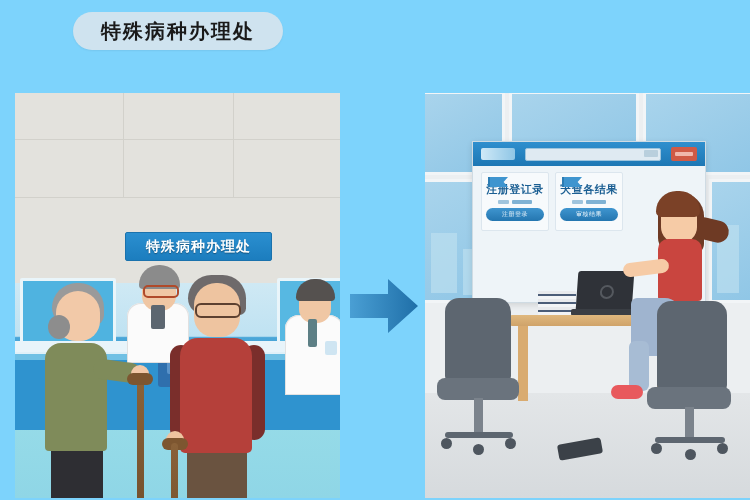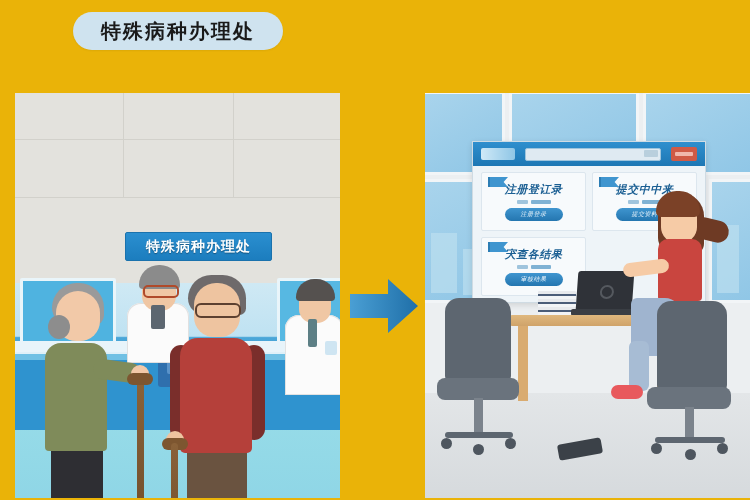--- a/index.html
+++ b/index.html
@@ -1,21 +1,21 @@
 <!DOCTYPE html>
 <html><head>
 <meta charset="utf-8">
 <style>
   html,body{margin:0;padding:0;}
   body{
     width:750px;height:500px;overflow:hidden;
     background:#ededed;
     font-family:"DejaVu Sans","Liberation Sans",sans-serif;
   }
-  .stage{position:relative;width:750px;height:500px;background:#eab308;}
+  .stage{position:relative;width:750px;height:500px;background:#7dd3fc;}
 
   
   .pill{
     position:absolute;top:12px;height:38px;
     border-radius:19px;background:#cfe3ef;
     display:flex;align-items:center;justify-content:center;
     color:#1a1a1a;font-weight:bold;font-size:20px;letter-spacing:2px;
     box-shadow:0 1px 2px rgba(0,0,0,.06);
   }
   #pill-left{left:73px;width:210px;}
@@ -113,21 +113,21 @@
        background:linear-gradient(#2f8fce,#1d77b4);display:flex;align-items:center;}
   #screen-logo{width:34px;height:12px;margin-left:8px;
        background:linear-gradient(90deg,#cfe9f7,#8fc6e6);border-radius:2px;}
   #screen-search{flex:1;height:11px;margin:0 10px;background:#dfeaf2;
        border-radius:2px;border:1px solid #9dc4dd;position:relative;}
   #screen-search:after{content:"";position:absolute;right:2px;top:1px;width:14px;height:7px;background:#b9cfdd;border-radius:1px;}
   #screen-btn{width:26px;height:14px;margin-right:8px;background:#d05a46;border-radius:2px;position:relative;}
   #screen-btn:after{content:"";position:absolute;left:4px;top:5px;width:18px;height:4px;background:#f0b7ac;border-radius:1px;}
 
   .cards{position:absolute;left:8px;top:30px;width:216px;height:124px;
-       display:grid;grid-template-columns:1fr 1fr;grid-template-rows:1fr 1fr;gap:6px;font-style:italic;}
+       display:grid;grid-template-columns:1fr 1fr 1fr;grid-template-rows:1fr 1fr;gap:6px;}
   .card{position:relative;background:#f7fafc;border:1px solid #dce6ee;border-radius:2px;
        display:flex;flex-direction:column;align-items:center;justify-content:center;}
   .card .flag{position:absolute;left:6px;top:4px;width:20px;height:10px;
        background:#3f95cf;clip-path:polygon(0 0,100% 0,78% 50%,100% 100%,0 100%);}
   .card .flag:after{content:"";position:absolute;left:0;top:0;width:2px;height:16px;background:#2c7db4;}
   .card-title{font-size:11px;font-weight:bold;color:#1b5f93;letter-spacing:.5px;margin-bottom:3px;}
   .card-lines{display:flex;gap:3px;margin-bottom:4px;}
   .card-lines i{display:block;width:11px;height:4px;background:#9fc4dd;border-radius:1px;}
   .card-lines i:nth-child(2){width:20px;background:#7fb2d4;}
   .card-btn{width:58px;height:13px;border-radius:7px;
@@ -279,29 +279,20 @@
           <span class="flag"></span>
           <span class="card-title">注册登讧录</span>
           <span class="card-lines">
               <i></i>
               <i></i>
             </span>
           <span class="card-btn">注册登录</span>
         </div>
 
 
-        <div class="card">
-          <span class="flag"></span>
-          <span class="card-title">提交中中来</span>
-          <span class="card-lines">
-              <i></i>
-              <i></i>
-            </span>
-          <span class="card-btn">提交资料</span>
-        </div>
 
         <div class="card">
           <span class="flag"></span>
           <span class="card-title">宊查各结果</span>
           <span class="card-lines">
               <i></i>
               <i></i>
             </span>
           <span class="card-btn">审核结果</span>
         </div>

